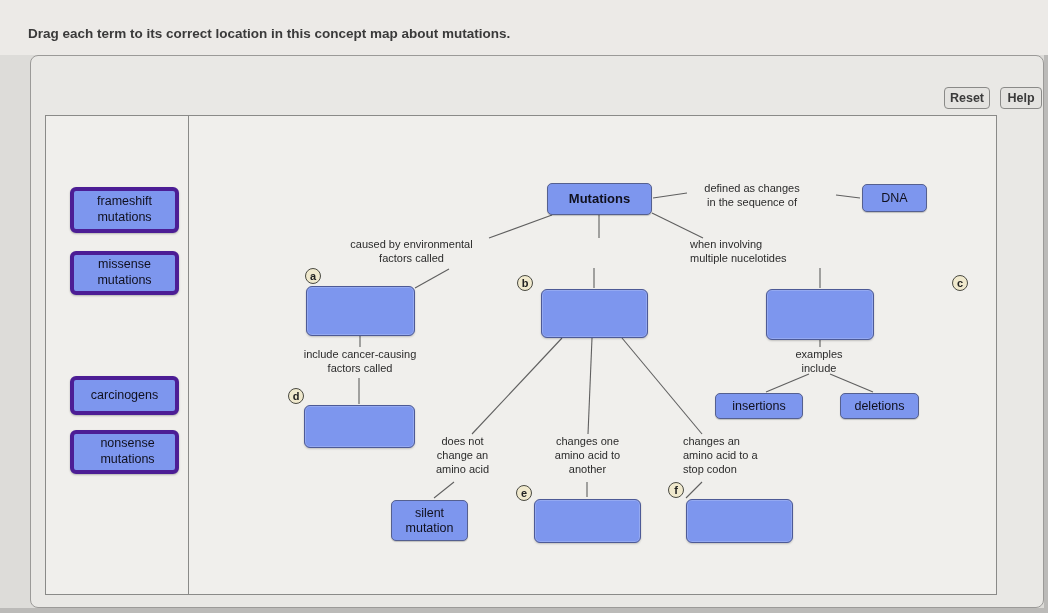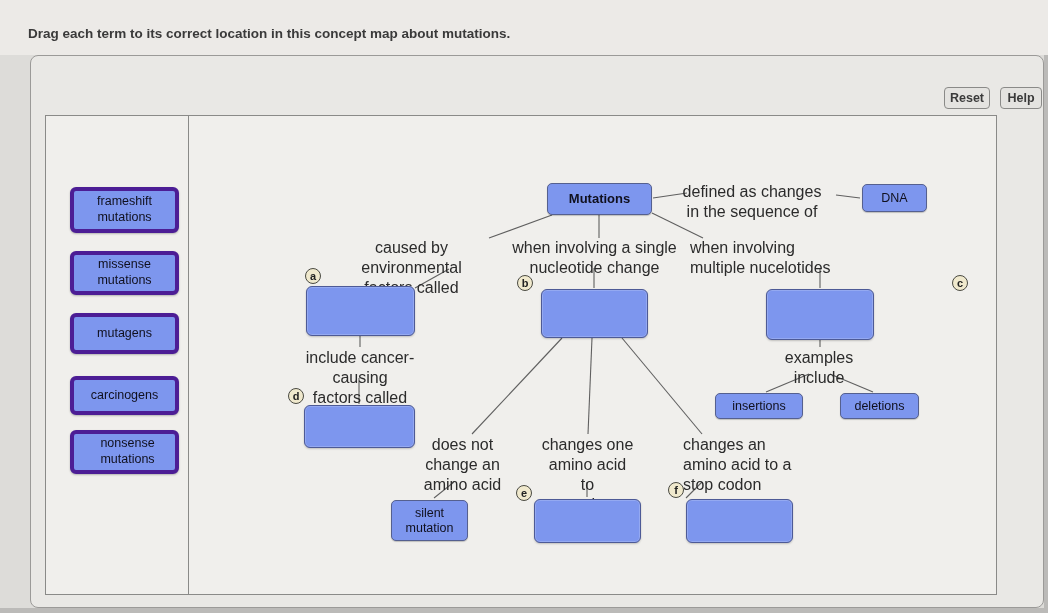--- a/index.html
+++ b/index.html
@@ -54,21 +54,21 @@
     text-align:center; white-space:pre-line;
     box-shadow:0 1px 1px rgba(0,0,0,0.2);
   }
   .node-root { font-weight:bold; font-size:13px; }
   .slot-box {
     position:absolute;
     background:#7d96ee; border:1px solid #4d5a96; border-radius:6px;
     box-shadow:inset 0 0 0 1px rgba(255,255,255,0.18), 0 1px 2px rgba(0,0,0,0.2);
   }
   .edge-label {
-    position:absolute; font-size:16px; color:#2b2b2b; line-height:1.25;
+    position:absolute; font-size:11px; color:#2b2b2b; line-height:1.25;
     white-space:pre-line;
   }
   .center { text-align:center; }
   .letter-badge {
     position:absolute; width:16px; height:16px; border-radius:50%;
     background:#f0e9cd; border:1.5px solid #4a4a42;
     font-size:11px; font-weight:bold; color:#222;
     display:flex; align-items:center; justify-content:center; line-height:1;
   }
 </style>
@@ -108,34 +108,31 @@
       <line class="cl" x1="541" y1="366" x2="541" y2="381"></line>
       <line class="cl" x1="656" y1="366" x2="640" y2="382"></line>
     </svg>
 
     <div class="divider"></div>
 
     <div class="tile" style="top:71px;height:46px;">frameshift
 mutations</div>
     <div class="tile" style="top:135px;height:44px;">missense
 mutations</div>
-    <div class="tile" style="top:197px;height:41px;">mutagens</div>
     <div class="tile" style="top:260px;height:39px;">carcinogens</div>
     <div class="tile" style="top:314px;height:44px;padding-left:6px;">nonsense
 mutations</div>
 
     <div class="node node-root" style="left:501px;top:67px;width:105px;height:32px;">Mutations</div>
     <div class="edge-label center" style="left:616px;top:66px;width:180px;">defined as changes
 in the sequence of</div>
     <div class="node" style="left:816px;top:68px;width:65px;height:28px;">DNA</div>
 
     <div class="edge-label center" style="left:283px;top:122px;width:165px;">caused by environmental
 factors called</div>
-    <div class="edge-label center" style="left:466px;top:122px;width:165px;">when involving a single
-nucleotide change</div>
     <div class="edge-label" style="left:644px;top:122px;width:160px;">when involving
 multiple nucelotides</div>
 
     <div class="letter-badge" style="left:259px;top:152px;">a</div>
     <div class="slot-box" style="left:260px;top:170px;width:109px;height:50px;"></div>
 
     <div class="letter-badge" style="left:471px;top:159px;">b</div>
     <div class="slot-box" style="left:495px;top:173px;width:107px;height:49px;"></div>
 
     <div class="letter-badge" style="left:906px;top:159px;">c</div>

